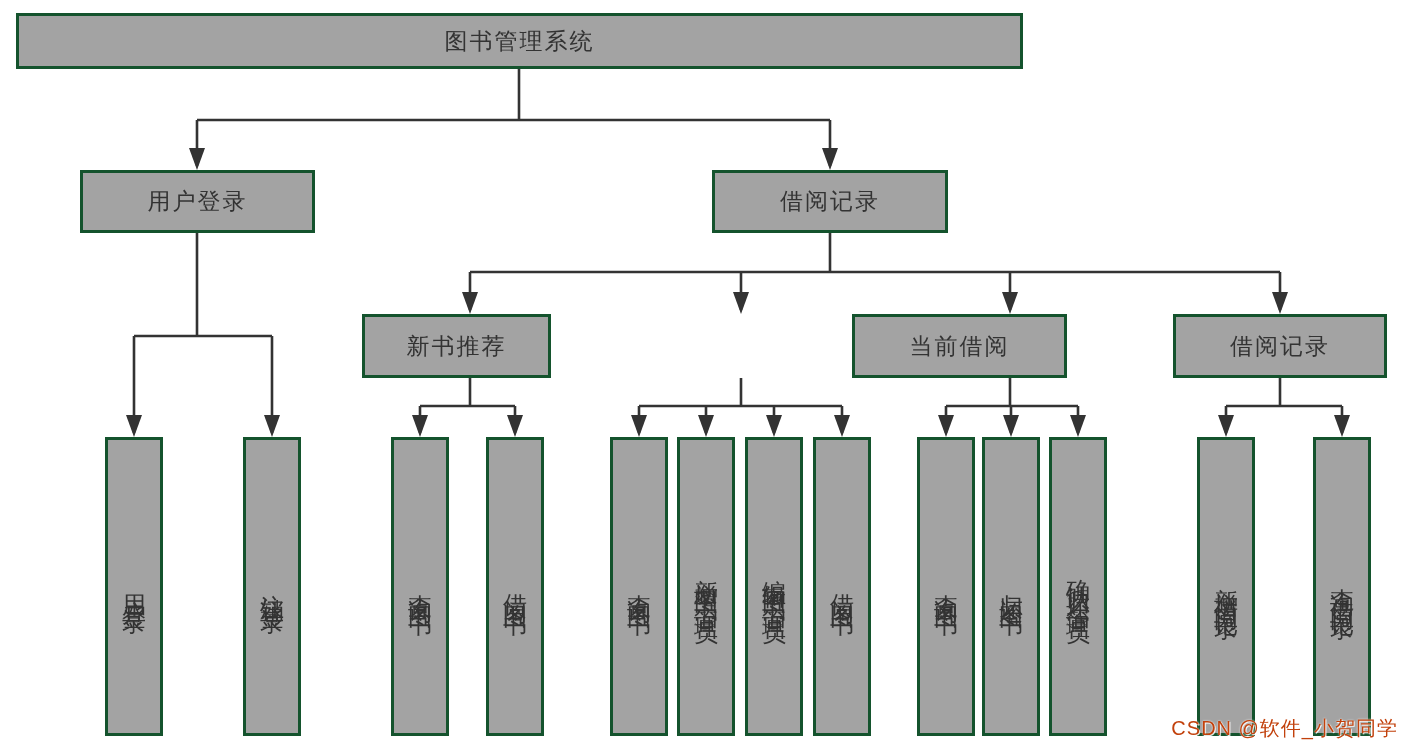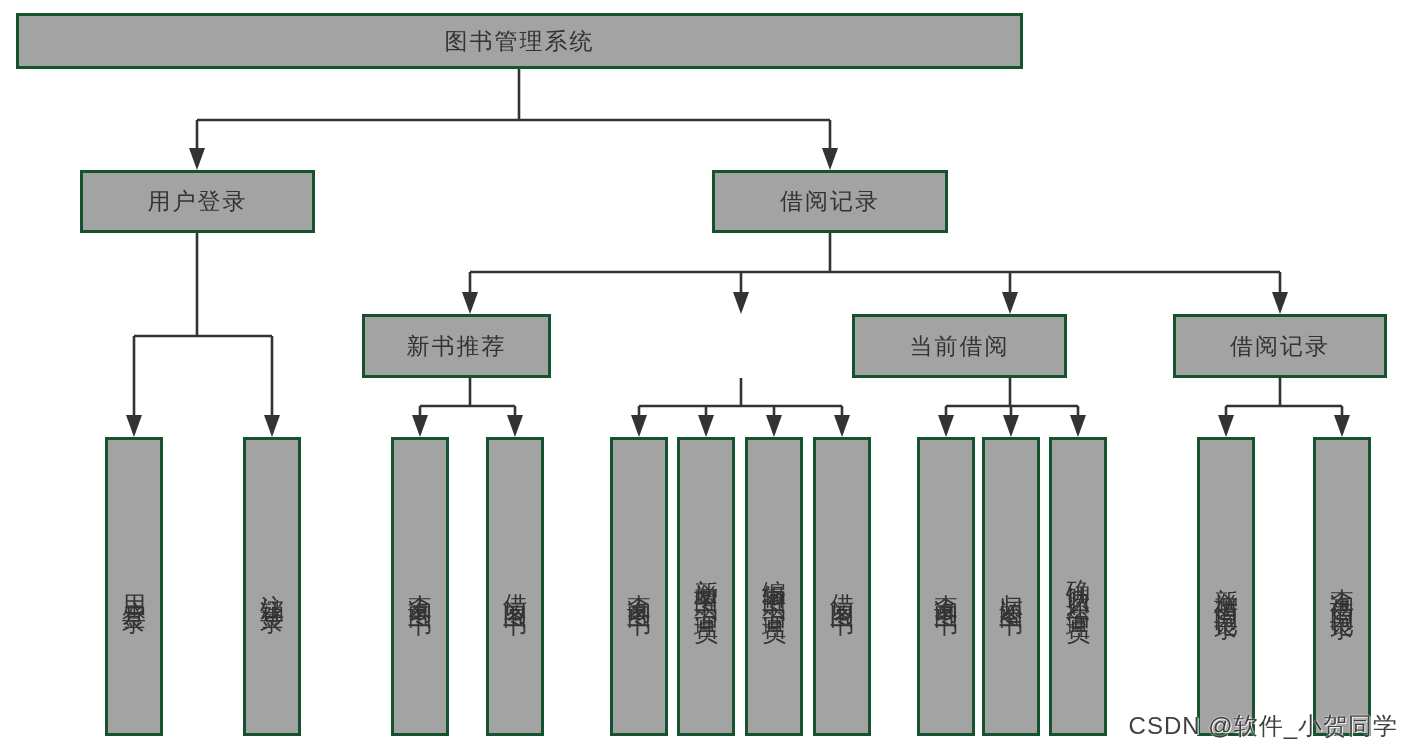--- a/index.html
+++ b/index.html
@@ -15,21 +15,21 @@
   .h{
     display:flex;align-items:center;justify-content:center;
     font-size:23px;letter-spacing:2px;white-space:nowrap;
   }
   .v{
     writing-mode:vertical-lr;text-orientation:mixed;
     text-align:center;font-size:24px;letter-spacing:6px;line-height:52px;
   }
   .watermark{
     position:absolute;right:7px;bottom:5px;z-index:5;
-    font-size:24px;letter-spacing:1px;color:#404040;
+    font-size:20px;letter-spacing:1px;color:#c2410c;
     text-shadow:0 0 2px #ffffff,1px 1px 0 rgba(255,255,255,.85);
     white-space:nowrap;
   }
 </style>
 </head>
 <body>
 
 <div class="stage">
 
   <svg class="wires" width="1405" height="747" viewBox="0 0 1405 747">

